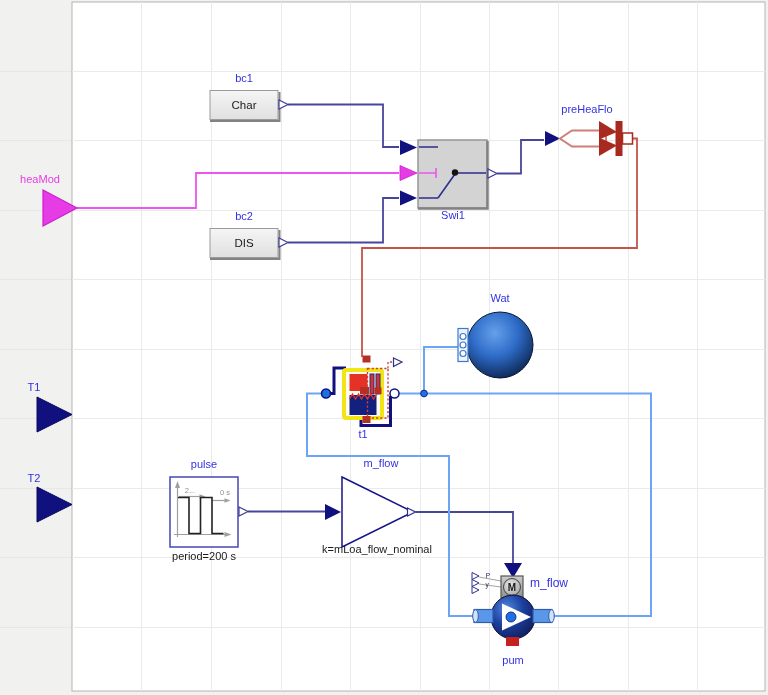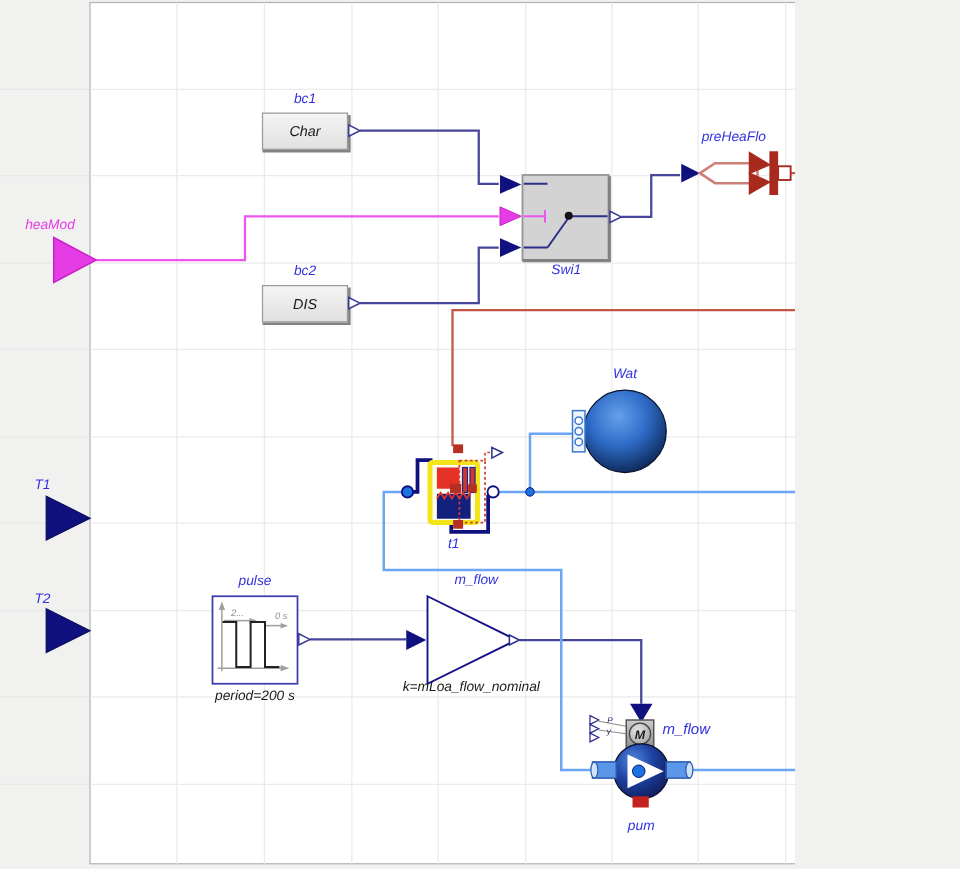--- a/index.html
+++ b/index.html
@@ -1,17 +1,17 @@
 <!DOCTYPE html>
 <html><head>
 <meta charset="utf-8">
 <style>
   html,body{margin:0;padding:0;background:#f1f1f0;}
-  .stage{position:relative;width:636px;height:695px;overflow:hidden;
-         font-family:"Liberation Sans",sans-serif;font-style:italic;}
+  .stage{position:relative;width:768px;height:695px;overflow:hidden;
+         font-family:"Liberation Sans",sans-serif;}
   svg{display:block;}
   text{font-family:"Liberation Sans",sans-serif;}
   .lbl{fill:#3232e0;font-size:11px;}
   .lblm{fill:#e63ce6;font-size:11px;}
   .param{fill:#1a1a1a;font-size:11px;}
   .blocktext{fill:#1a1a1a;font-size:11.5px;}
   .tiny{fill:#909090;font-size:7.5px;}
   .mtext{fill:#1a1a1a;font-size:10px;font-weight:bold;}
   .pytext{fill:#20205a;font-size:6.5px;}
 </style>

